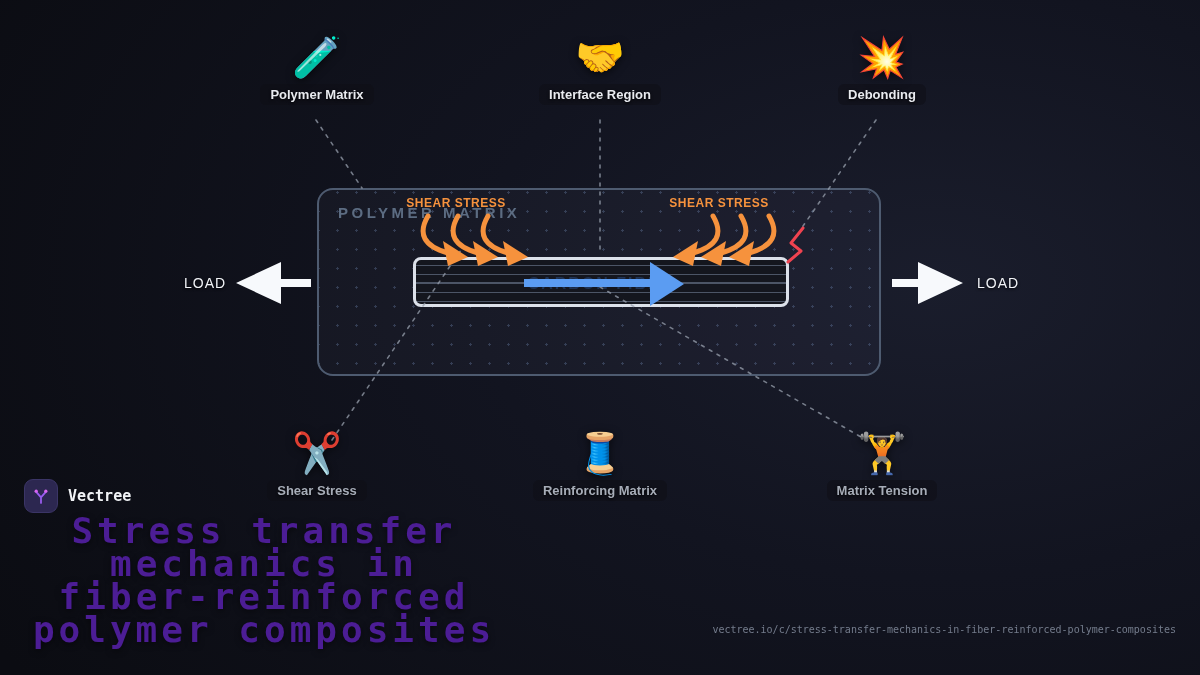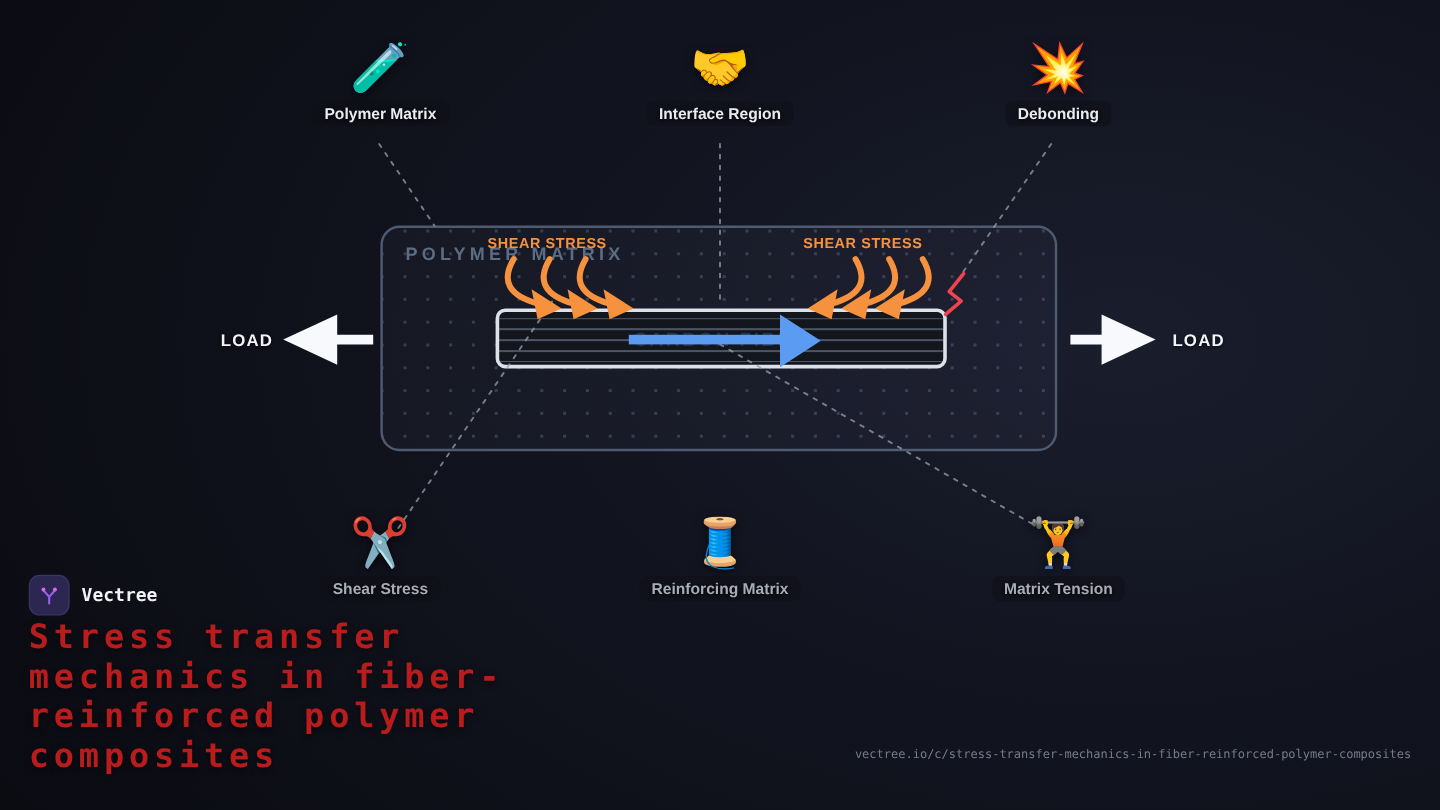--- a/index.html
+++ b/index.html
@@ -38,33 +38,33 @@
   .fiber{
     left:413px;top:257px;width:376px;height:50px;box-sizing:border-box;
     border:3px solid #dce1ea;border-radius:8px;background-color:#14161e;
     background-image:repeating-linear-gradient(to bottom,
       transparent 0px, transparent 7.5px, #4c5566 7.5px, #4c5566 9px);
     background-position:0 6px;
   }
   .fiber-label{left:601px;top:275px;transform:translateX(-50%);
     font-size:16px;font-weight:bold;letter-spacing:2px;color:#1f3354;white-space:nowrap;}
 
-  .load-text{top:275px;font-size:14px;font-weight:bold;letter-spacing:1px;color:#f2f4f8;
+  .load-text{top:275px;font-size:14px;font-weight:normal;letter-spacing:1px;color:#f2f4f8;
     text-shadow:0 1px 3px rgba(0,0,0,.8);}
 
   
   .logo{left:24px;top:479px;width:34px;height:34px;border-radius:9px;
     background:#2c2750;border:1px solid #3b3566;box-sizing:border-box;
     display:flex;align-items:center;justify-content:center;}
   .brand-name{left:68px;top:487px;font-family:"DejaVu Sans Mono", monospace;
     font-size:15px;font-weight:bold;color:#f0f2f5;text-align:center;}
   .title{left:24px;top:514px;width:480px;
     font-family:"DejaVu Sans Mono", monospace;font-weight:bold;
-    font-size:28px;line-height:33px;letter-spacing:4px;color:#b91c1c;
-    text-shadow:0 2px 6px rgba(0,0,0,.5);}
+    font-size:36px;line-height:33px;letter-spacing:4px;color:#4c1d95;
+    text-shadow:0 2px 6px rgba(0,0,0,.5);text-align:center;}
   .url{right:24px;top:624px;font-family:"DejaVu Sans Mono", monospace;
     font-size:10px;color:#747c8c;}
 
   .overlay{left:0;top:0;pointer-events:none;z-index:10;}
 </style>
 </head>
 <body>
 
 <div class="concept" style="left:317px;top:34px;">
   <span class="emoji">🧪</span>

